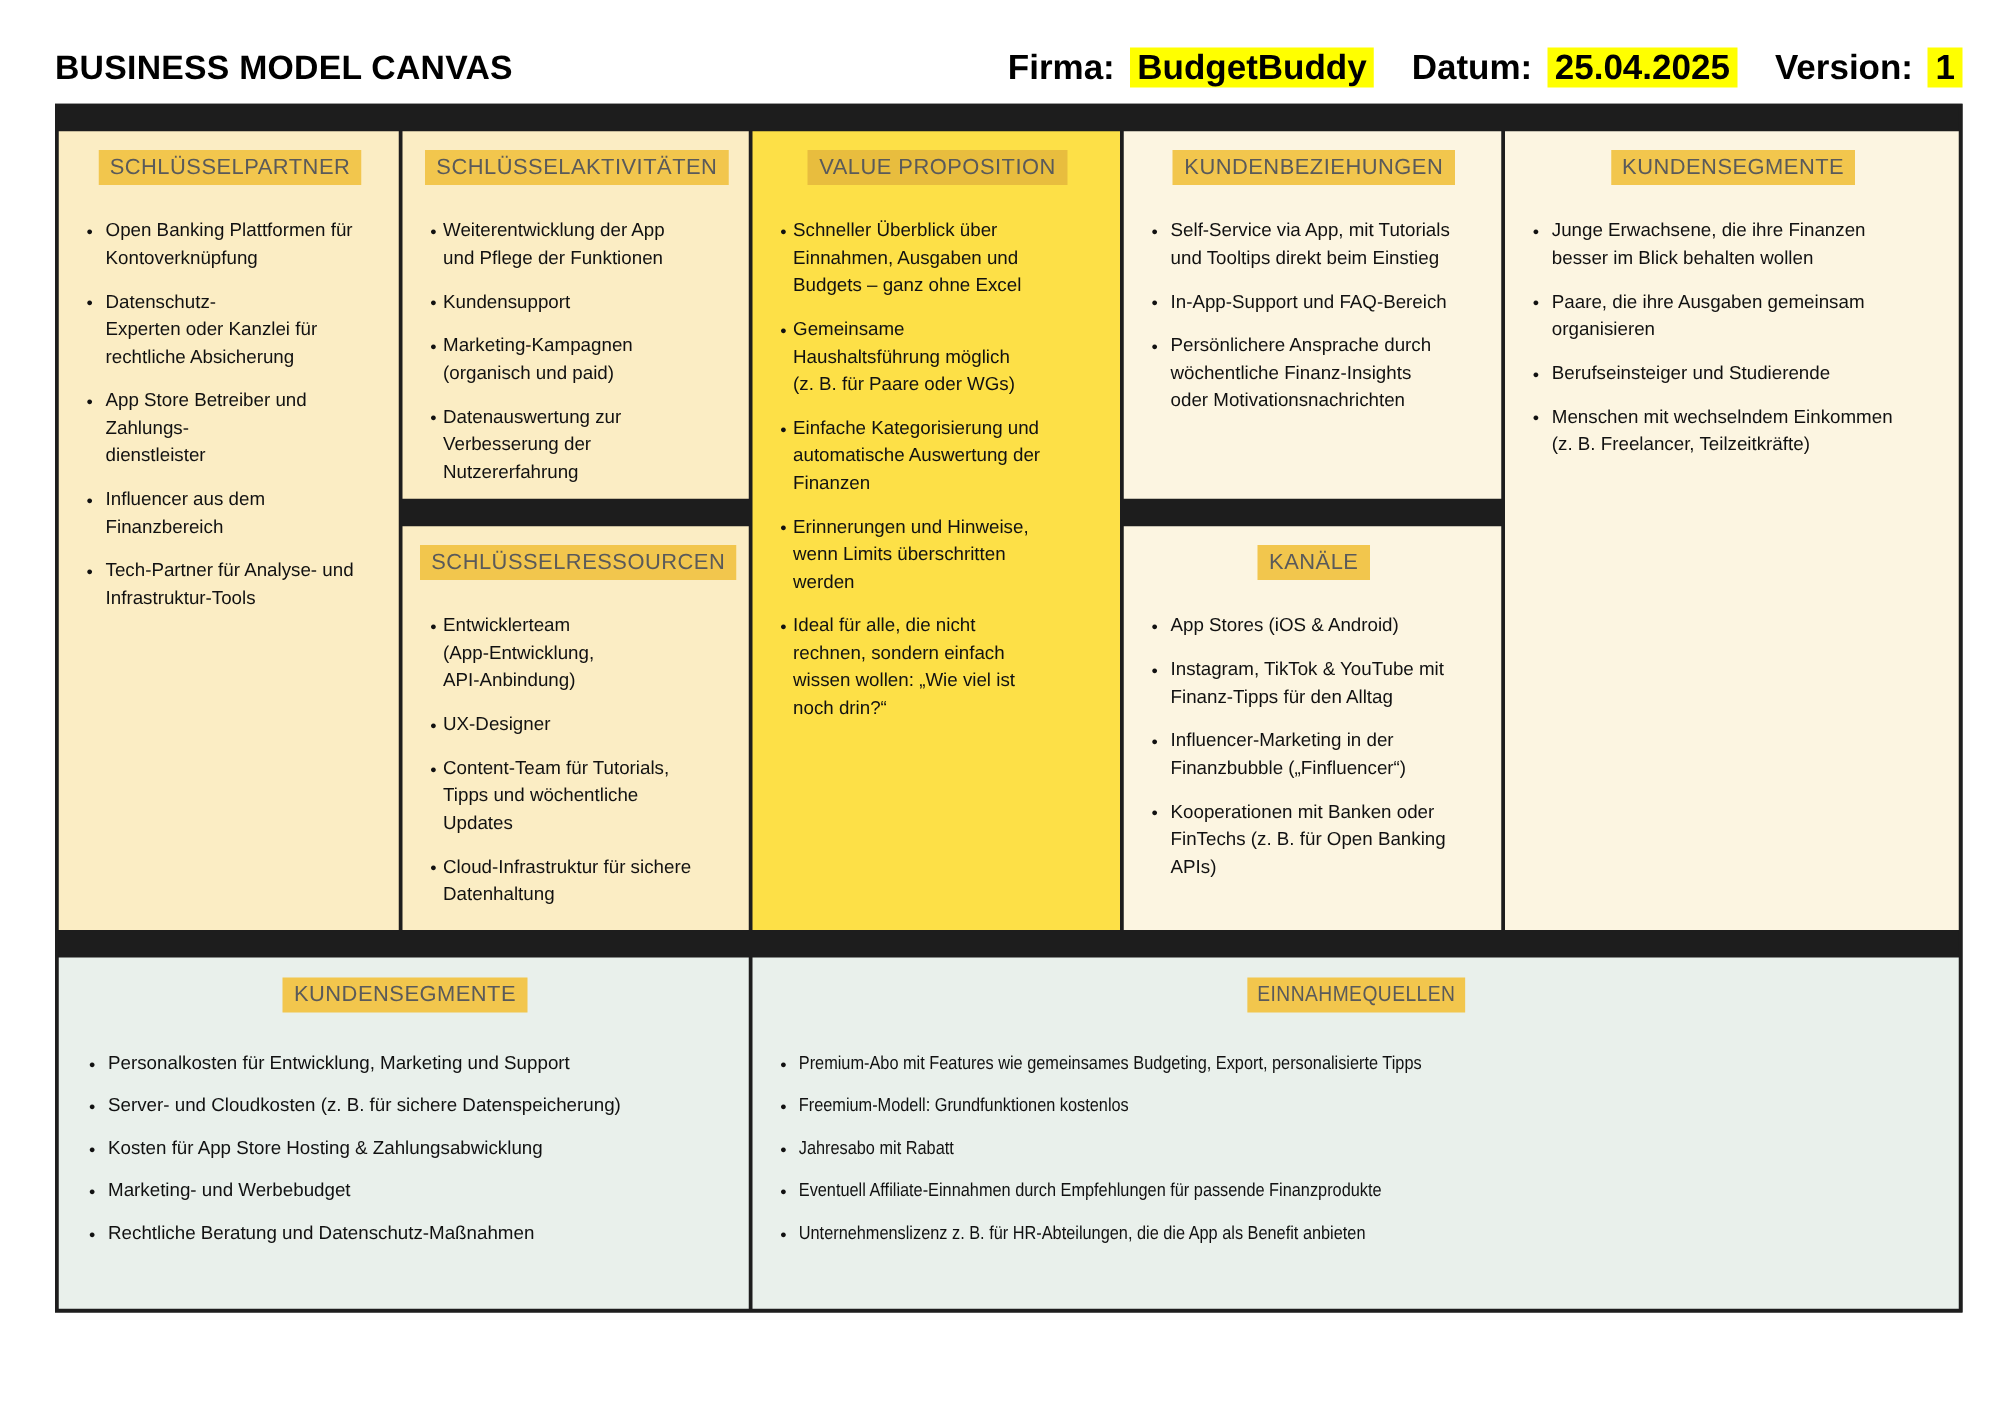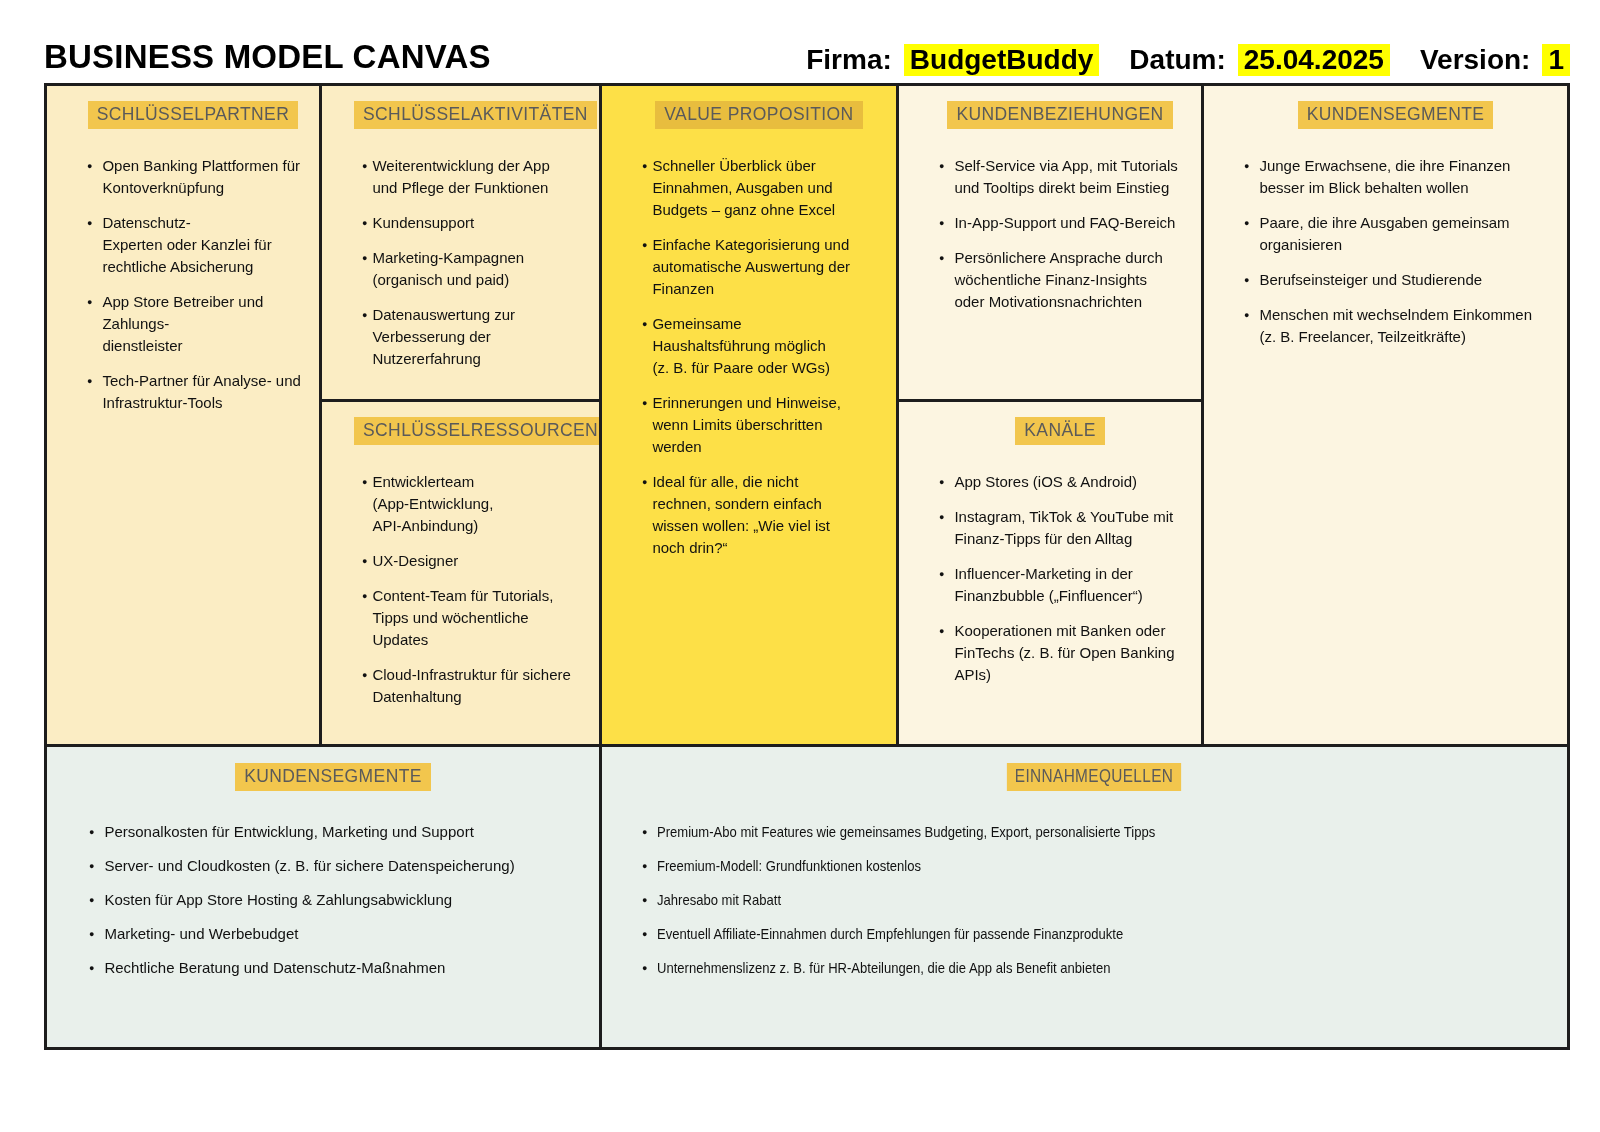--- a/index.html
+++ b/index.html
@@ -2,32 +2,32 @@
 <html><head>
 <meta charset="utf-8">
 <style>
   html,body{margin:0;padding:0;background:#ffffff;}
   .page{position:relative;width:1600px;height:1132px;background:#ffffff;
         font-family:"Liberation Sans",sans-serif;color:#111;overflow:hidden;}
 
   
   .hdr{position:absolute;left:44px;top:38px;width:1526px;display:flex;
        justify-content:space-between;align-items:flex-end;}
-  .page-title{font-size:33px;font-weight:bold;letter-spacing:.2px;color:#000;}
+  .page-title{font-size:27px;font-weight:bold;letter-spacing:.2px;color:#000;}
   .hdr-right{display:flex;align-items:flex-end;font-size:28px;font-weight:bold;color:#000;white-space:nowrap;}
   .hdr-lab{margin-right:12px;}
   .hdr-gap{margin-left:30px;}
   .hl{background:#ffff00;padding:0 6px;display:inline-block;}
 
   
   .canvas{position:absolute;left:44px;top:83px;width:1526px;height:967px;
           background:#1d1d1d;border:3px solid #1d1d1d;box-sizing:border-box;
           display:grid;grid-template-columns:272px 277px 294px 302px 1fr;
           grid-template-rows:313px 342px 1fr;gap:3px;}
-  .cell{overflow:hidden;padding:12px 12px 6px 32px;box-sizing:border-box;}
+  .cell{overflow:hidden;padding:12px 12px 6px 14px;box-sizing:border-box;margin-top:19px;}
   .cream1{background:#FBEDC4;}
   .cream2{background:#FCF5E1;}
   .gold{background:#fde047;}
   .mint{background:#E9F0EB;}
 
   .partners{grid-column:1;grid-row:1/3;}
   .activities{grid-column:2;grid-row:1;}
   .resources{grid-column:2;grid-row:2;}
   .value{grid-column:3;grid-row:1/3;}
   .relationships{grid-column:4;grid-row:1;}
@@ -89,20 +89,24 @@
             <span class="txt">Datenschutz-
 Experten oder Kanzlei für
 rechtliche Absicherung</span>
           </li>
         <li>
             <span class="txt">App Store Betreiber und
 Zahlungs-
 dienstleister</span>
           </li>
         <li>
+            <span class="txt">Influencer aus dem
+Finanzbereich</span>
+          </li>
+        <li>
             <span class="txt">Tech-Partner für Analyse- und
 Infrastruktur-Tools</span>
           </li>
       </ul>
     </div>
 
     <div class="cell cream1 activities">
       <div class="sec-head">
         <span class="badge">SCHLÜSSELAKTIVITÄTEN</span>
       </div>
@@ -155,28 +159,28 @@
       <div class="sec-head">
         <span class="badge">VALUE PROPOSITION</span>
       </div>
       <ul class="blist tight">
         <li>
             <span class="txt">Schneller Überblick über
 Einnahmen, Ausgaben und
 Budgets – ganz ohne Excel</span>
           </li>
         <li>
+            <span class="txt">Gemeinsame
+Haushaltsführung möglich
+(z. B. für Paare oder WGs)</span>
+          </li>
+        <li>
             <span class="txt">Einfache Kategorisierung und
 automatische Auswertung der
 Finanzen</span>
-          </li>
-        <li>
-            <span class="txt">Gemeinsame
-Haushaltsführung möglich
-(z. B. für Paare oder WGs)</span>
           </li>
         <li>
             <span class="txt">Erinnerungen und Hinweise,
 wenn Limits überschritten
 werden</span>
           </li>
         <li>
             <span class="txt">Ideal für alle, die nicht
 rechnen, sondern einfach
 wissen wollen: „Wie viel ist

